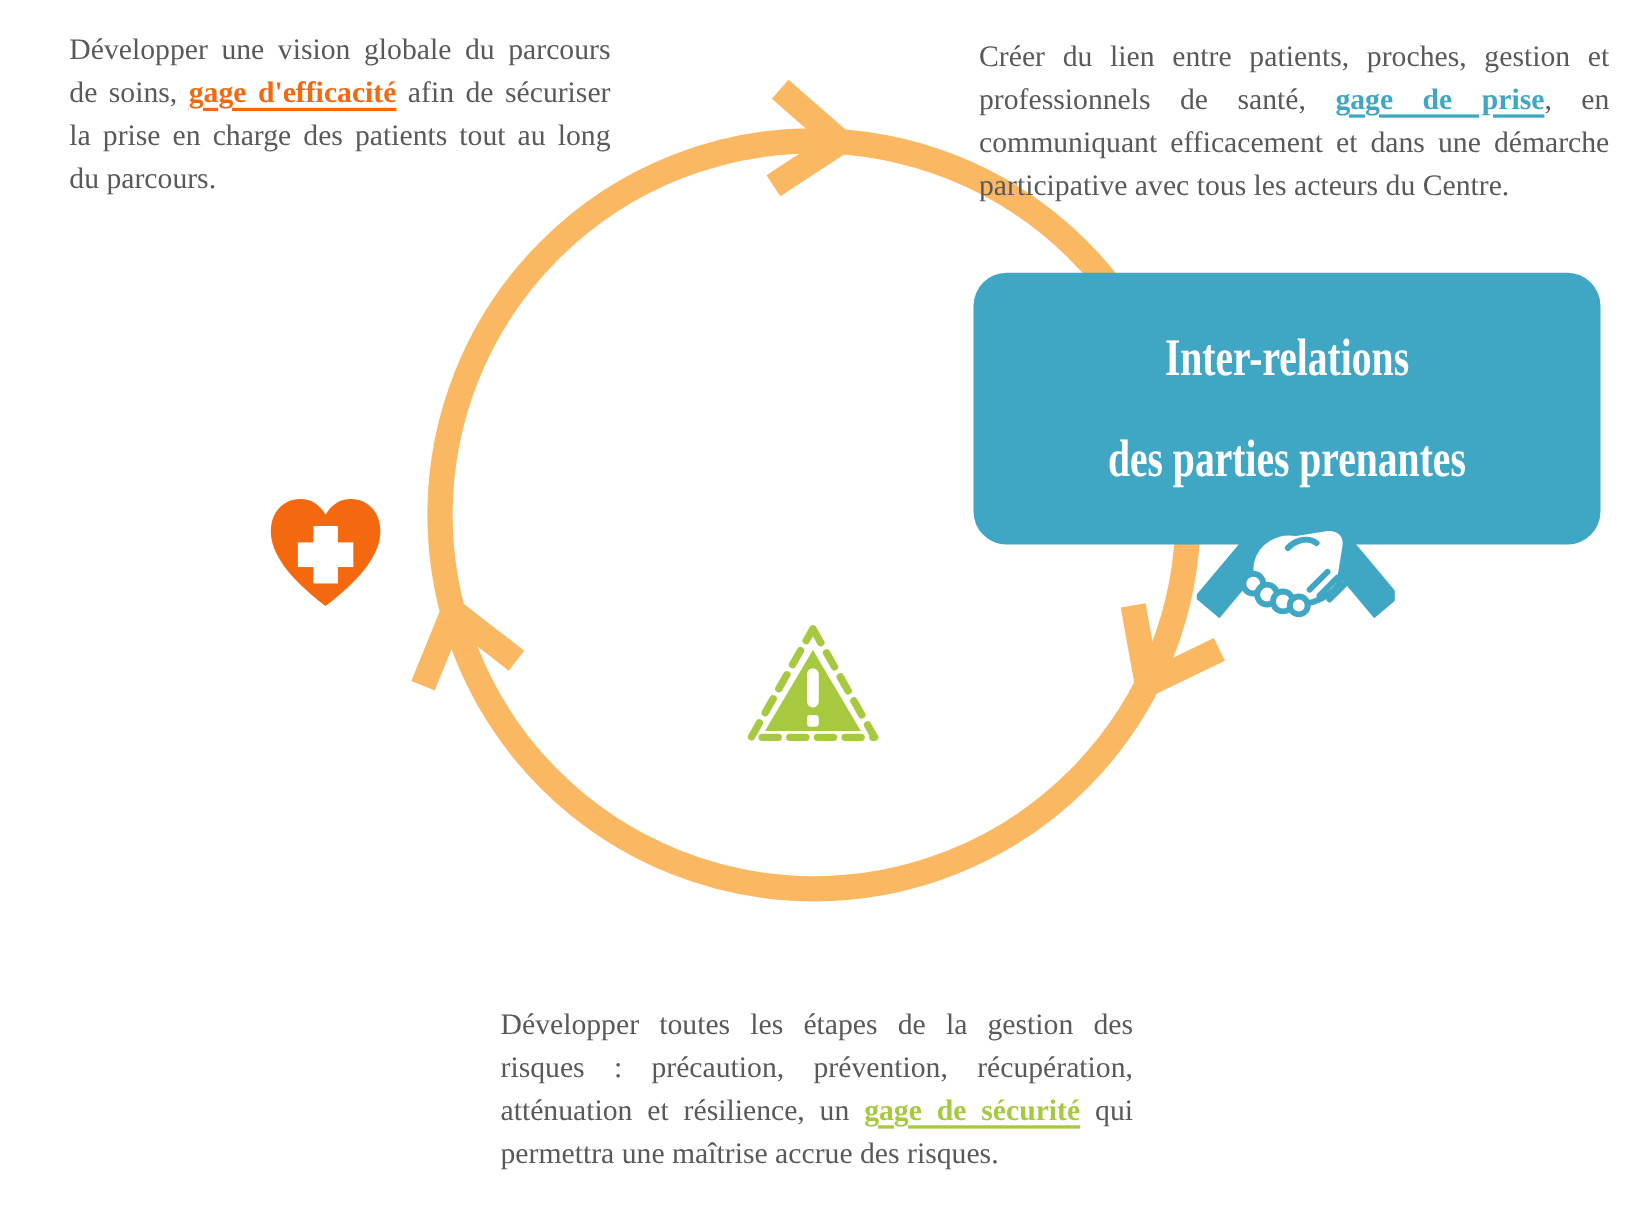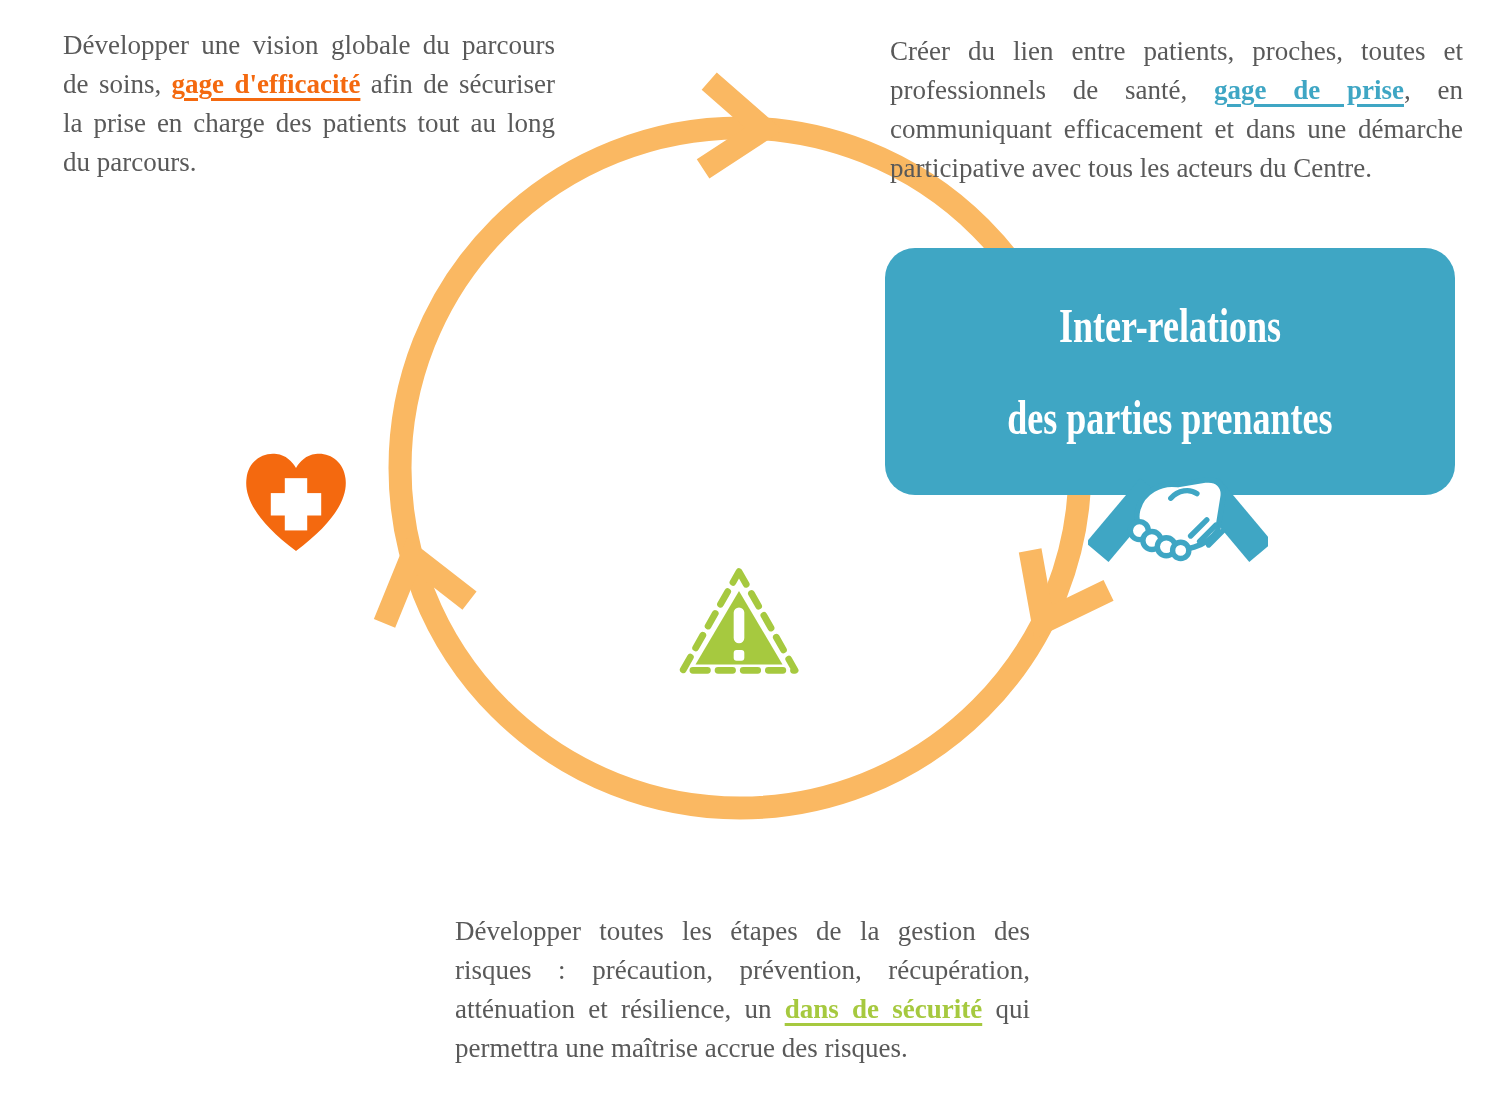--- a/index.html
+++ b/index.html
@@ -63,23 +63,23 @@
 
   <svg class="cycle-svg" width="1500" height="1116" viewBox="0 0 1500 1116" aria-hidden="true">
     <circle class="arc" cx="740" cy="468" r="340"></circle>
     <path class="chev" d="M-58,-44 L0,0 L-58,44" transform="translate(764,129) rotate(4)"></path>
     <path class="chev" d="M-58,-44 L0,0 L-58,44" transform="translate(1043,622) rotate(117)"></path>
     <path class="chev" d="M-58,-44 L0,0 L-58,44" transform="translate(412,556) rotate(-105)"></path>
   </svg>
 
   <p class="para" id="para-vision"><span>Développer une vision globale du parcours de soins, </span><a class="gage-link orange-link">gage d'efficacité</a><span> afin de sécuriser la prise en charge des patients tout au long du parcours.</span></p>
 
-  <p class="para" id="para-relations"><span>Créer du lien entre patients, proches, toutes et professionnels de santé, </span><a class="gage-link blue-link">gage de prise</a><span>, en communiquant efficacement et dans une démarche participative avec tous les acteurs du Centre.</span></p>
+  <p class="para" id="para-relations"><span>Créer du lien entre patients, proches, gestion et professionnels de santé, </span><a class="gage-link blue-link">gage de prise</a><span>, en communiquant efficacement et dans une démarche participative avec tous les acteurs du Centre.</span></p>
 
-  <p class="para" id="para-securite"><span>Développer toutes les étapes de la gestion des risques : précaution, prévention, récupération, atténuation et résilience, un </span><a class="gage-link green-link">dans de sécurité</a><span> qui permettra une maîtrise accrue des risques.</span></p>
+  <p class="para" id="para-securite"><span>Développer toutes les étapes de la gestion des risques : précaution, prévention, récupération, atténuation et résilience, un </span><a class="gage-link green-link">gage de sécurité</a><span> qui permettra une maîtrise accrue des risques.</span></p>
 
 
   <div class="box" id="box-relations">
     <div class="box-title-line">Inter-relations</div>
     <div class="box-title-line">des parties prenantes</div>
   </div>
 
 
   <svg class="icon" id="heart-icon" width="112" height="117" viewBox="0 0 120 118" aria-hidden="true">
     <path class="heart-fill" d="M60 112 C 20 82 4 56 7 34 C 9 16 24 6 39 8 C 49 9 56 16 60 23 C 64 16 71 9 81 8 C 96 6 111 16 113 34 C 116 56 100 82 60 112 Z"></path>

